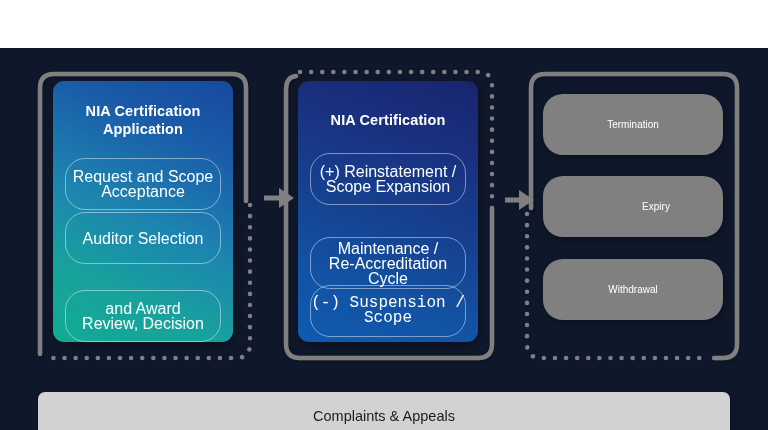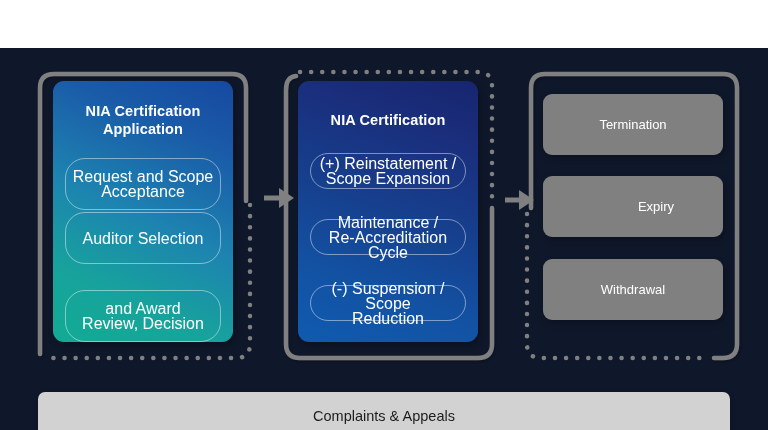--- a/index.html
+++ b/index.html
@@ -76,36 +76,36 @@
     align-items: center;
     justify-content: center;
     box-sizing: border-box;
     padding: 2px 0;
   }
   .panel-1 .subbox { height: 52px; }
   .panel-1 .sb0 { top: 77px; }
   .panel-1 .sb1 { top: 131px; justify-content: center; }
   .panel-1 .sb2 { top: 209px; }
 
-  .panel-2 .subbox { height: 36px; }
+  .panel-2 .subbox { height: 52px; }
   .panel-2 .sb0 { top: 72px; }
-  .panel-2 .sb1 { top: 138px; text-align: center; }
-  .panel-2 .sb2 { top: 204px; }
+  .panel-2 .sb1 { top: 156px; text-align: center; }
+  .panel-2 .sb2 { top: 204px; font-family: Liberation Mono, monospace; }
 
   
   .gbox {
     position: absolute;
     left: 543px;
     width: 180px;
     height: 61px;
     background: #808080;
-    border-radius: 9px;
+    border-radius: 20px;
     box-shadow: 2px 3px 6px rgba(0,0,0,0.25);
     color: #ffffff;
-    font-size: 13px;
+    font-size: 10px;
     display: flex;
     align-items: center;
     justify-content: center;
     box-sizing: border-box;
   }
   .gbox-0 { top: 46px; }
   .gbox-1 { top: 128px; padding-left: 46px; }
   .gbox-2 { top: 211px; }
 
   
@@ -203,21 +203,20 @@
     <div class="subbox sb1">
       <div>
         <div>Maintenance /</div>
         <div>Re-Accreditation Cycle</div>
       </div>
     </div>
 
     <div class="subbox sb2">
       <div>
         <div>(-) Suspension / Scope</div>
-        <div>Reduction</div>
       </div>
     </div>
   </div>
 
   <div class="gbox gbox-0">
     <span>Termination</span>
   </div>
   <div class="gbox gbox-1">
     <span>Expiry</span>
   </div>

